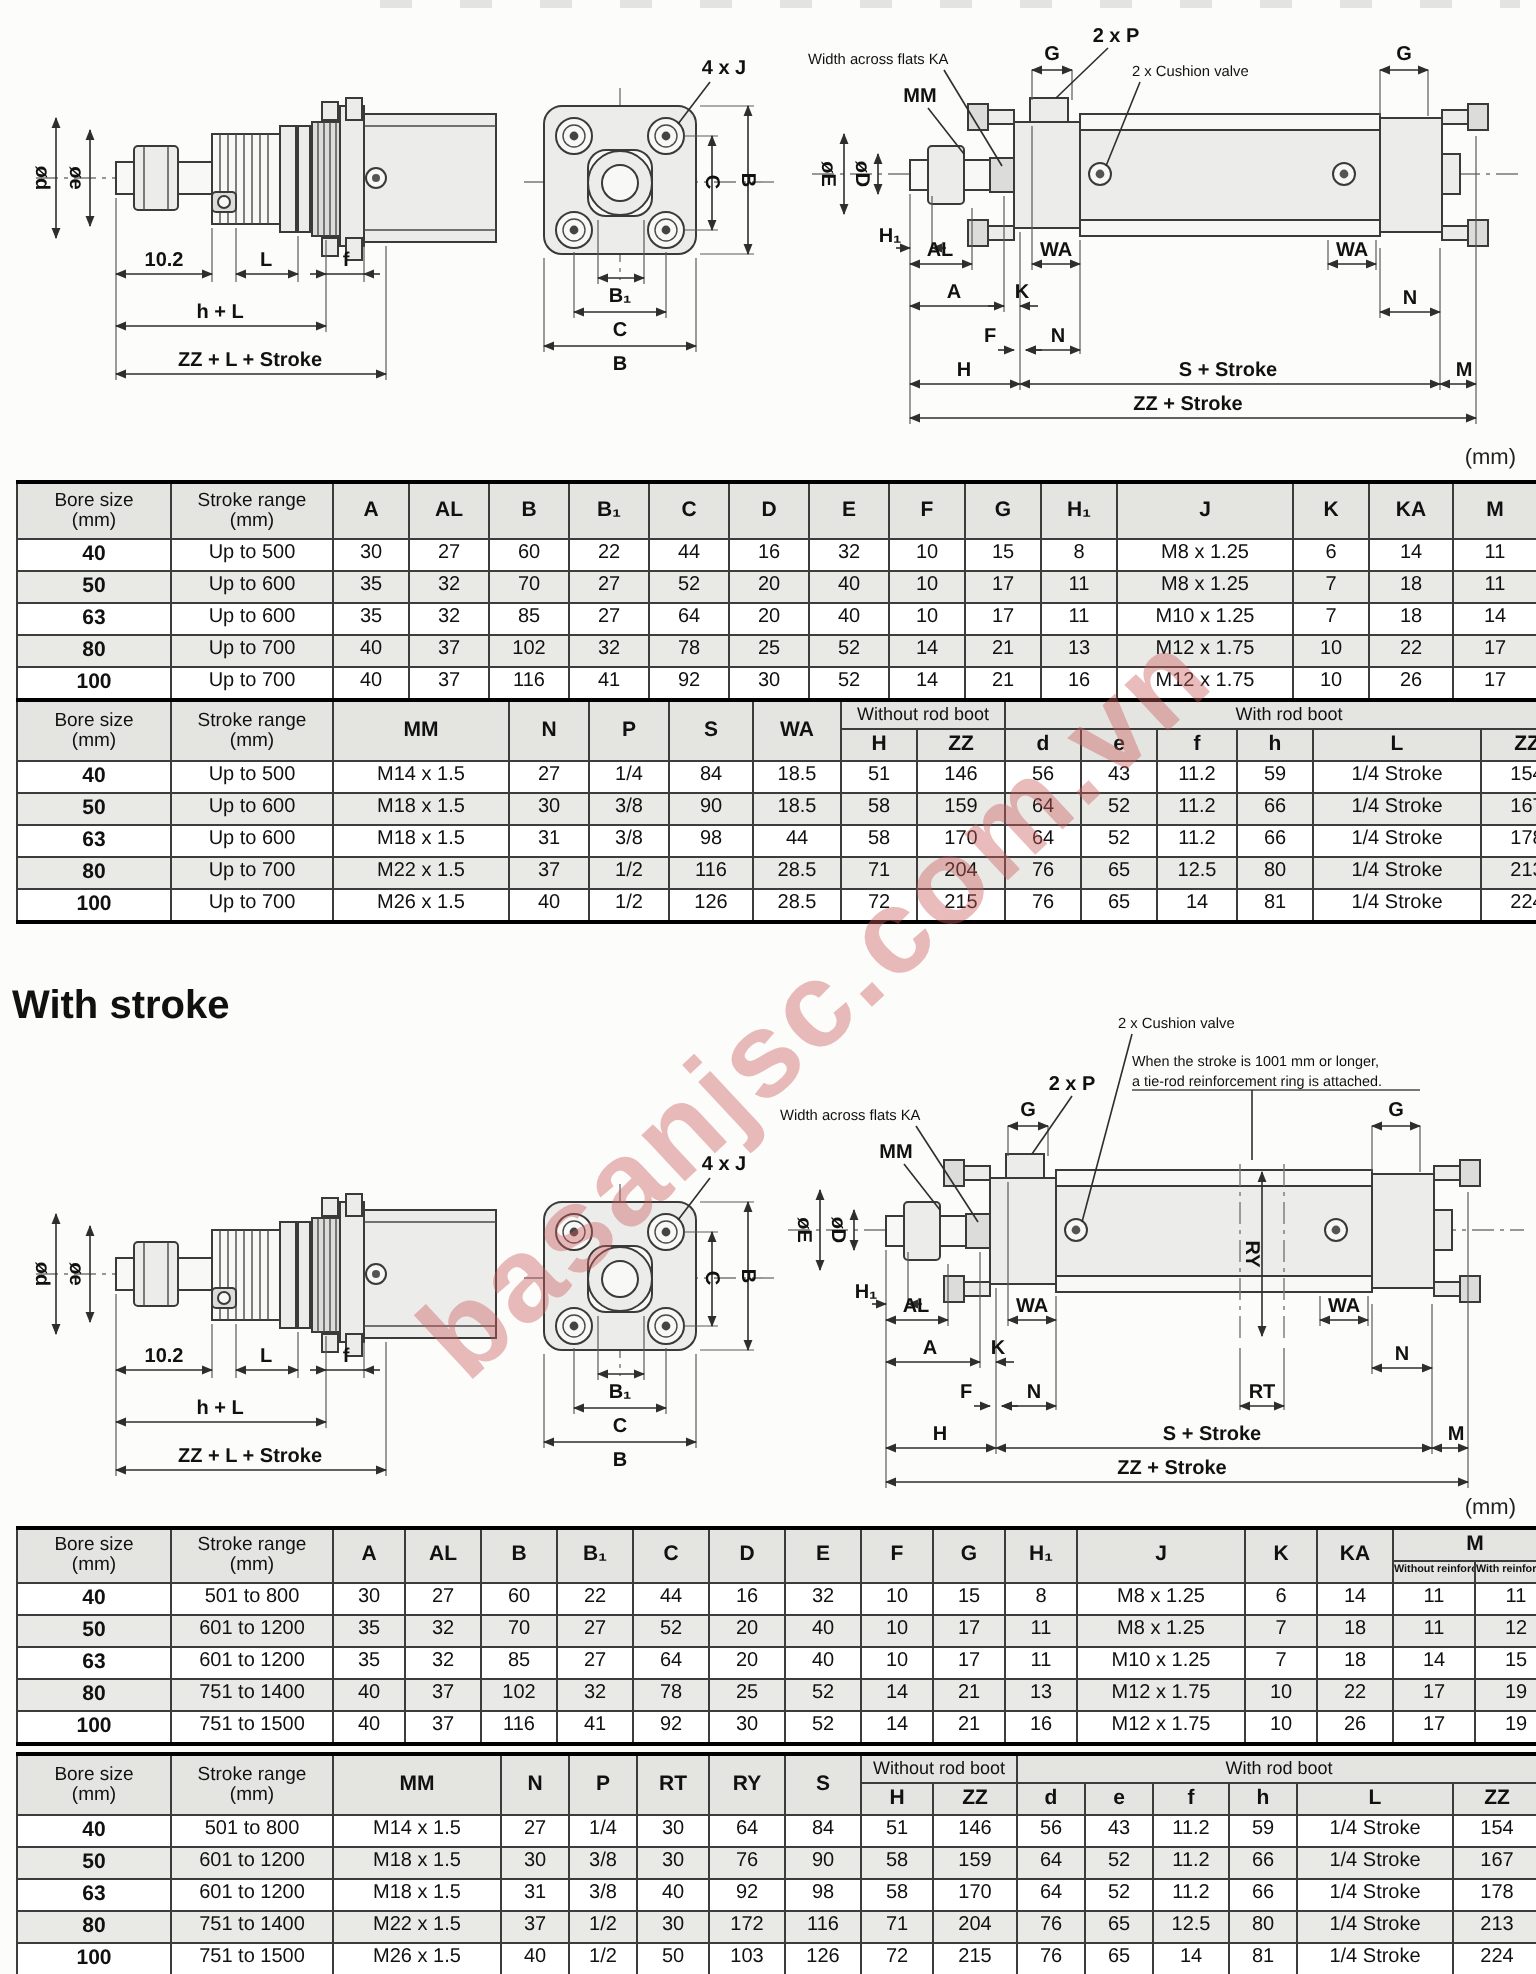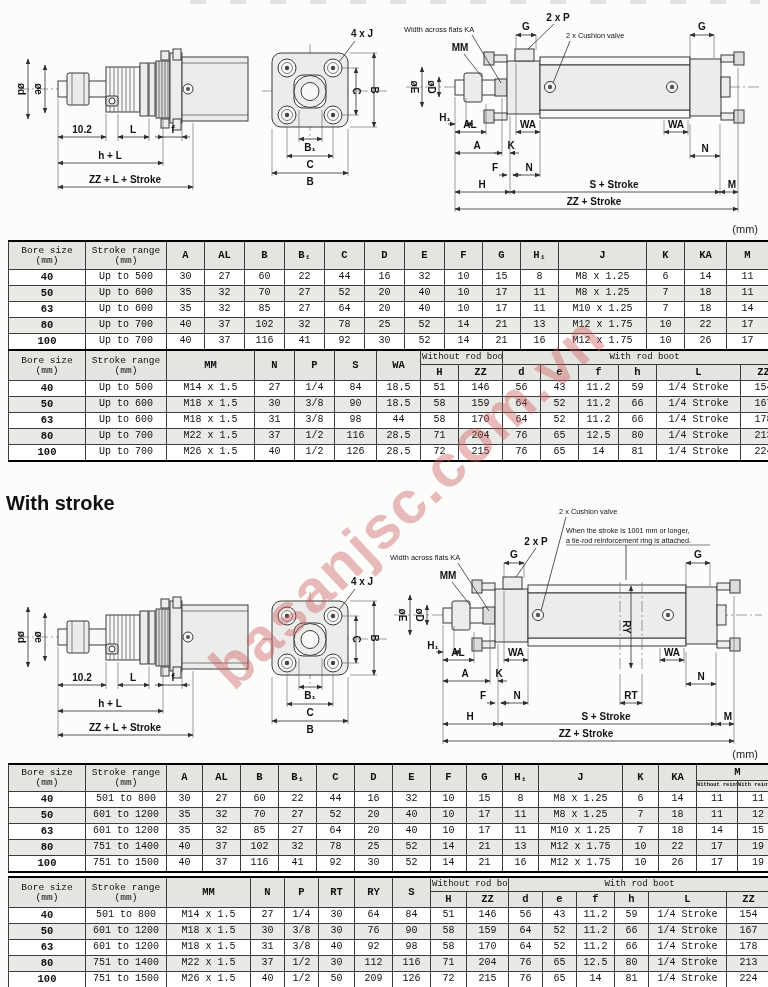--- a/index.html
+++ b/index.html
@@ -11,21 +11,21 @@
   .watermark{position:absolute;left:196px;top:652px;font-size:60px;font-weight:bold;letter-spacing:2px;
     color:rgba(203,94,94,.42);transform:rotate(-43deg);transform-origin:0 0;white-space:nowrap;
     pointer-events:none;z-index:9;}
   
   .units{position:absolute;font-size:11px;color:#222;}
   #units1{top:223px;right:10px;}
   #units2{top:748px;right:10px;}
   .section-heading{position:absolute;left:6px;top:492px;font-size:20px;font-weight:bold;}
   
   table.dim{border-collapse:collapse;table-layout:fixed;width:752px;background:#fff;font-size:10px;
-    position:absolute;left:8px;border-top:2px solid #000;border-bottom:2px solid #000;font-family:Liberation Mono, monospace;}
+    position:absolute;left:8px;border-top:2px solid #000;border-bottom:2px solid #000;}
   table.dim th,table.dim td{border:1px solid #3c3c3c;text-align:center;vertical-align:middle;
     padding:0 1px;height:15px;line-height:1.05;white-space:nowrap;overflow:hidden;}
   table.dim thead th{background:#e4e4e1;font-weight:normal;font-size:9.5px;}
   table.dim thead th.letter{font-weight:bold;font-size:10.5px;}
   table.dim thead th.boot{font-size:9px;height:13px;}
   table.dim thead th.tiny{font-size:5.4px;font-weight:bold;height:10px;padding:0;}
   table.dim thead th.two{height:27px;}
   table.dim td.bore{font-weight:bold;font-size:10.5px;}
   table.dim tr.alt{background:#e9e9e6;}
   #table1{top:240px;}
@@ -1016,39 +1016,39 @@
           <td>1/4 Stroke</td>
           <td>178</td>
         </tr>
         <tr class="alt">
           <td class="bore">80</td>
           <td>751 to 1400</td>
           <td>M22 x 1.5</td>
           <td>37</td>
           <td>1/2</td>
           <td>30</td>
-          <td>112</td>
+          <td>172</td>
           <td>116</td>
           <td>71</td>
           <td>204</td>
           <td>76</td>
           <td>65</td>
           <td>12.5</td>
           <td>80</td>
           <td>1/4 Stroke</td>
           <td>213</td>
         </tr>
         <tr>
           <td class="bore">100</td>
           <td>751 to 1500</td>
           <td>M26 x 1.5</td>
           <td>40</td>
           <td>1/2</td>
           <td>50</td>
-          <td>209</td>
+          <td>103</td>
           <td>126</td>
           <td>72</td>
           <td>215</td>
           <td>76</td>
           <td>65</td>
           <td>14</td>
           <td>81</td>
           <td>1/4 Stroke</td>
           <td>224</td>
         </tr>

